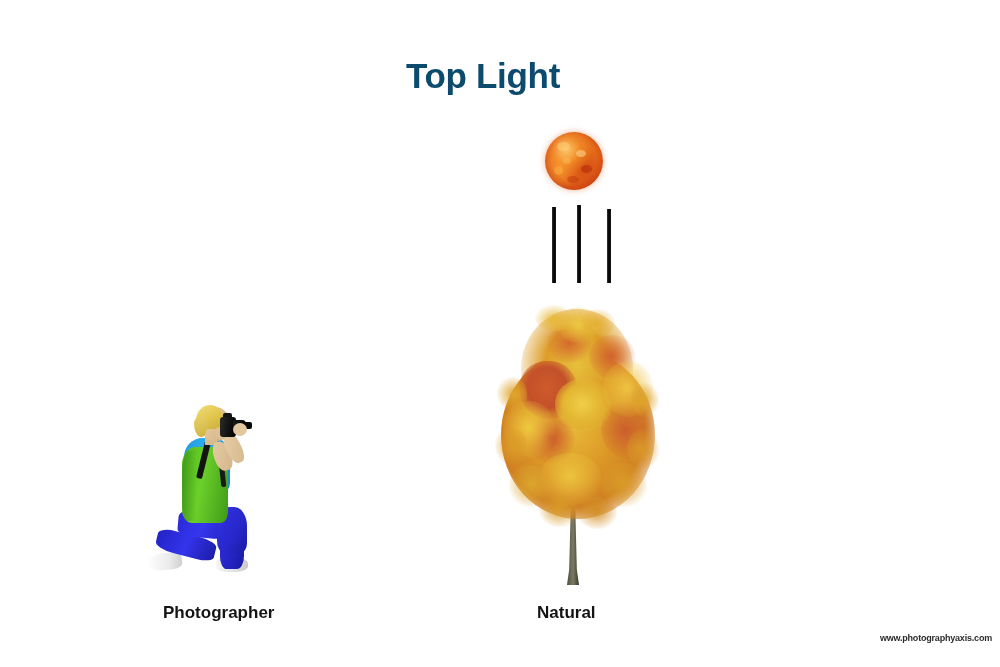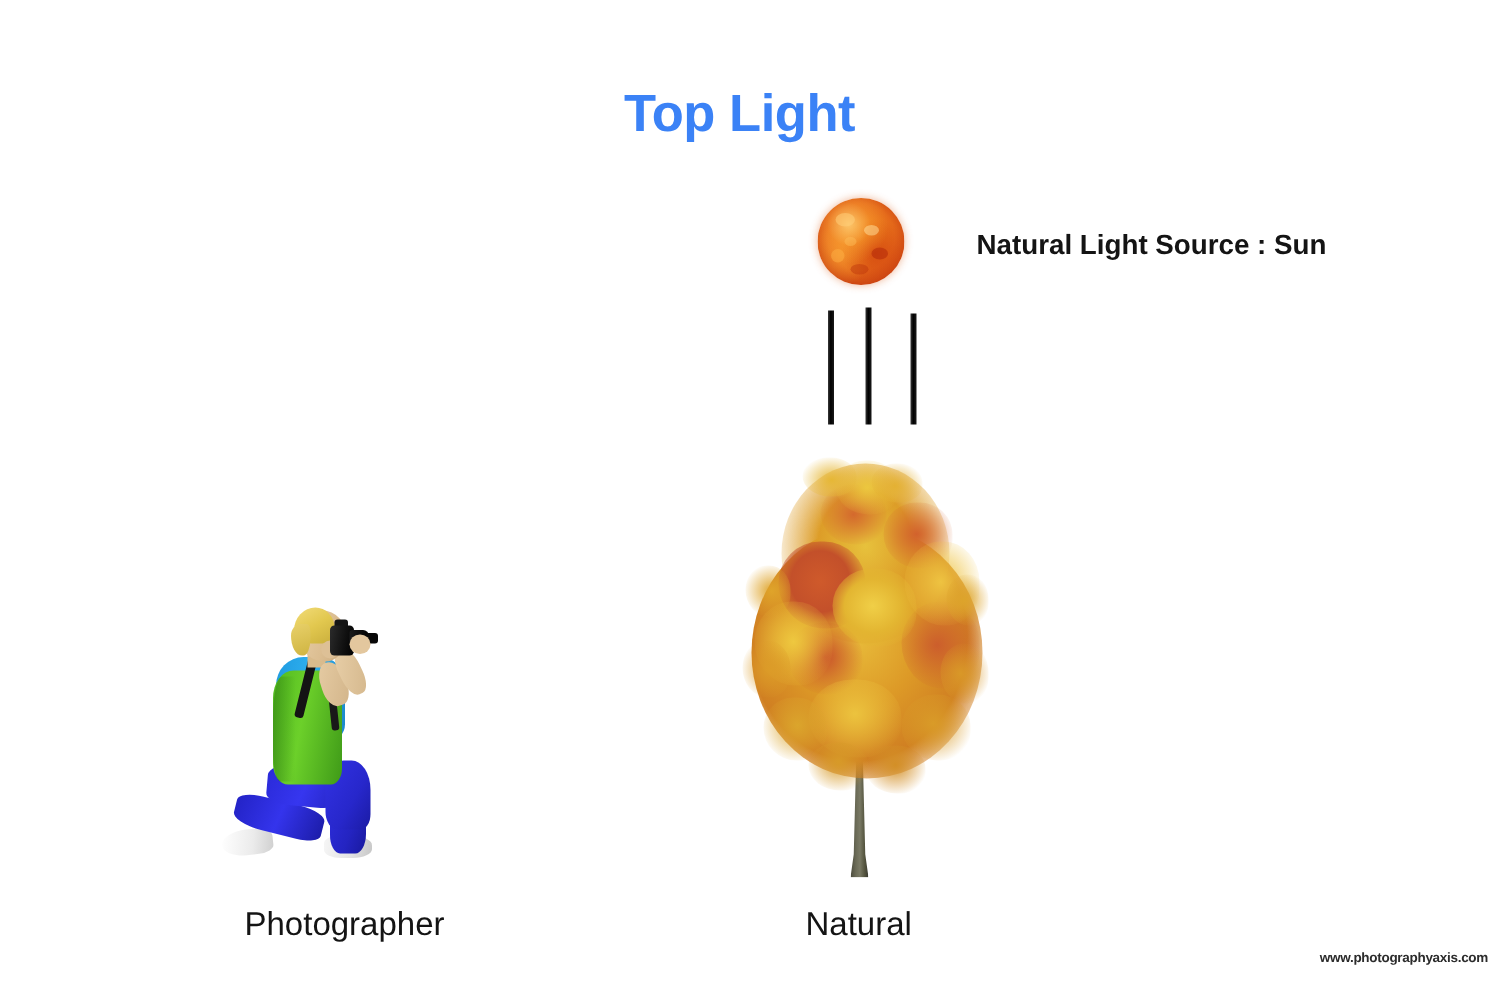--- a/index.html
+++ b/index.html
@@ -13,27 +13,27 @@
     width: 1000px;
     height: 667px;
     background: #ffffff;
     overflow: hidden;
     font-family: "Liberation Sans", "DejaVu Sans", sans-serif;
   }
 
   
   .title {
     position: absolute;
-    left: 18px;
+    left: 8px;
     top: 56px;
     width: 950px;
     text-align: center;
     font-size: 35px;
     font-weight: bold;
-    color: #3b82f6;
+    color: #0c4a6e;
     letter-spacing: -0.3px;
   }
 
   
   .sun-wrap {
     position: absolute;
     left: 545px;
     top: 132px;
     width: 58px;
     height: 58px;
@@ -265,22 +265,22 @@
   .pg.shoe-front {
     width: 32px; height: 15px;
     left: 68px; top: 152px;
     background: linear-gradient(100deg, #f6f6f6 0%, #e2e2e2 60%, #c6c6c6 100%);
     border-radius: 34% 44% 40% 36%;
   }
 
   
   .cap {
     position: absolute;
-    font-size: 22px;
-    font-weight: normal;
+    font-size: 17px;
+    font-weight: bold;
     color: #141414;
     white-space: nowrap;
   }
   .cap-photog { left: 163px; top: 603px; }
   .cap-subject { left: 537px; top: 603px; }
 
   
   .watermark {
     position: absolute;
     right: 8px;
@@ -305,21 +305,20 @@
     <div class="sun-speck" style="left:36px;top:33px;width:11px;height:8px;background:rgba(176,36,8,.5);"></div>
     <div class="sun-speck" style="left:9px;top:34px;width:9px;height:9px;background:rgba(255,180,70,.45);"></div>
     <div class="sun-speck" style="left:22px;top:44px;width:12px;height:7px;background:rgba(186,50,10,.45);"></div>
     <div class="sun-speck" style="left:18px;top:26px;width:8px;height:6px;background:rgba(255,195,95,.4);"></div>
   </div>
 
   <div class="ray" style="left:552px;top:207px;height:76px;"></div>
   <div class="ray" style="left:577px;top:205px;height:78px;"></div>
   <div class="ray" style="left:607px;top:209px;height:74px;"></div>
 
-  <div class="source-label">Natural Light Source : Sun</div>
 
   <div class="tree">
 
     <div class="trunk"></div>
 
     <div class="branch" style="left:76px;top:112px;width:3px;height:60px;"></div>
     <div class="branch" style="left:66px;top:120px;width:2px;height:32px;transform:rotate(26deg);"></div>
     <div class="branch" style="left:88px;top:118px;width:2px;height:34px;transform:rotate(-24deg);"></div>
     <div class="branch" style="left:60px;top:82px;width:2px;height:26px;transform:rotate(34deg);"></div>
     <div class="branch" style="left:94px;top:78px;width:2px;height:28px;transform:rotate(-32deg);"></div>

